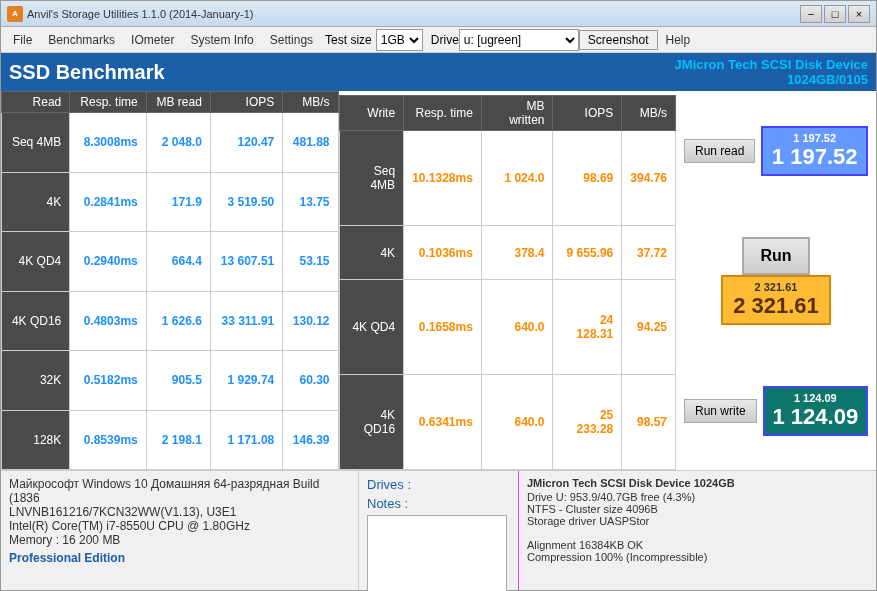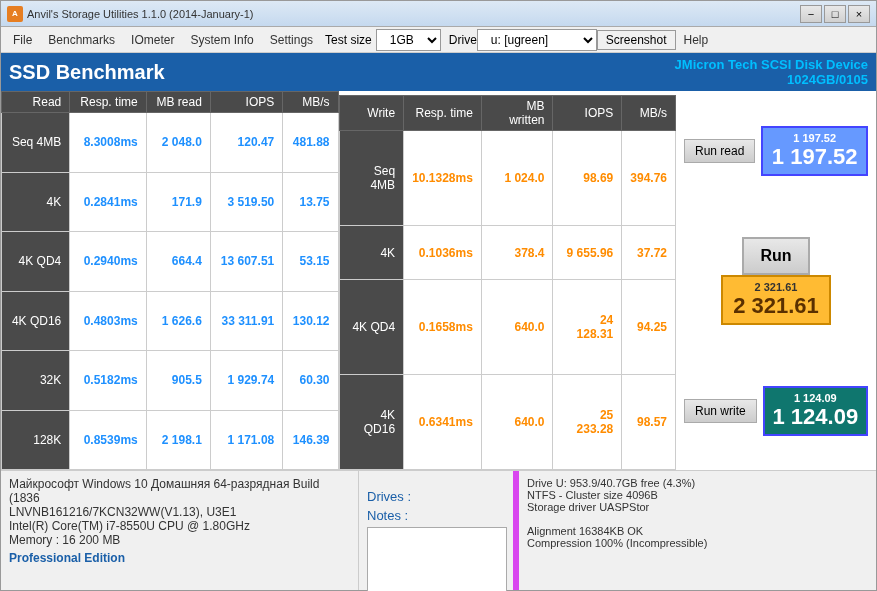--- a/index.html
+++ b/index.html
@@ -10,21 +10,21 @@
     .title-bar { background: linear-gradient(to bottom, #dde9f5, #c5d9ef); padding: 3px 6px; display: flex; align-items: center; justify-content: space-between; border-bottom: 1px solid #aaa; height: 26px; }
     .title-bar-left { display: flex; align-items: center; gap: 4px; font-size: 11px; color: #333; }
     .title-bar-icon { width: 16px; height: 16px; background: #e67e22; border-radius: 2px; display: flex; align-items: center; justify-content: center; font-size: 8px; color: white; font-weight: bold; }
     .window-controls { display: flex; gap: 2px; }
     .win-btn { width: 22px; height: 18px; border: 1px solid #999; background: linear-gradient(to bottom, #e8e8e8, #d0d0d0); cursor: pointer; font-size: 11px; display: flex; align-items: center; justify-content: center; }
 
     .menu-bar { display: flex; align-items: center; background: #f0f0f0; border-bottom: 1px solid #ccc; padding: 2px 4px; gap: 0; height: 26px; }
     .menu-item { padding: 2px 8px; cursor: pointer; font-size: 12px; color: #333; }
     .test-size-group { display: flex; align-items: center; gap: 4px; margin-left: 4px; }
     .test-size-label { font-size: 12px; }
-    .select-box { height: 22px; border: 1px solid #999; background: white; font-size: 12px; padding: 0 9px; }
+    .select-box { height: 22px; border: 1px solid #999; background: white; font-size: 12px; padding: 0 0; }
     .drive-group { display: flex; align-items: center; margin-left: 8px; }
     .screenshot-btn { padding: 2px 8px; font-size: 12px; cursor: pointer; background: #f0f0f0; border: 1px solid #999; }
 
     .main-area { display: flex; flex-direction: column; flex: 1; background: white; }
 
     .header-bar { background: #1a5fa8; padding: 4px 8px; display: flex; align-items: center; justify-content: space-between; }
     .ssd-title { font-size: 20px; font-weight: bold; color: white; }
     .device-info { color: #00bfff; font-size: 13px; font-weight: bold; text-align: right; }
 
     .content { display: flex; flex: 1; }
@@ -52,21 +52,21 @@
     .run-btn { background: linear-gradient(to bottom, #e8e8e8, #cccccc); border: 2px solid #aaa; padding: 8px 16px; font-size: 16px; font-weight: bold; cursor: pointer; text-align: center; }
     .run-read-btn, .run-write-btn { background: linear-gradient(to bottom, #e8e8e8, #cccccc); border: 1px solid #aaa; padding: 4px 10px; font-size: 12px; cursor: pointer; text-align: center; }
 
     .btn-score-row { display: flex; align-items: center; gap: 6px; }
 
     .bottom-section { display: flex; background: #f0f0f0; border-top: 1px solid #ccc; height: 120px; }
 
     .bottom-left { flex: 1; padding: 6px 8px; font-size: 11px; color: #333; border-right: 1px solid #ccc; }
     .bottom-left .pro-edition { color: #1a5fa8; font-weight: bold; font-size: 12px; margin-top: 4px; }
 
-    .bottom-middle { width: 160px; padding: 18px 8px; border-right: 6px solid #d946ef; }
+    .bottom-middle { width: 160px; padding: 6px 8px; border-right: 1px solid #d946ef; }
     .notes-area { border: 1px solid #aaa; background: white; height: 80px; margin-top: 4px; width: 140px; }
 
     .bottom-right { flex: 1; padding: 6px 8px; font-size: 11px; color: #333; }
   </style>
 </head>
 <body>
 
 <div class="window">
 
   <div class="title-bar">
@@ -260,20 +260,21 @@
         <div style="margin-bottom:4px;">
           <span style="color:#1a5fa8; font-size:13px;">Drives :</span>
         </div>
         <div style="margin-bottom:4px;">
           <span style="color:#1a5fa8; font-size:13px;">Notes :</span>
         </div>
         <div class="notes-area" contenteditable="true" style=""></div>
       </div>
 
       <div class="bottom-right">
+        <div style="font-weight:bold; margin-bottom:2px;">JMicron Tech SCSI Disk Device 1024GB</div>
         <div style="white-space:pre-line;">Drive U: 953.9/40.7GB free (4.3%)
 NTFS - Cluster size 4096B
 Storage driver UASPStor
 
 Alignment 16384KB OK
 Compression 100% (Incompressible)</div>
       </div>
     </div>
   </div>
 </div>

